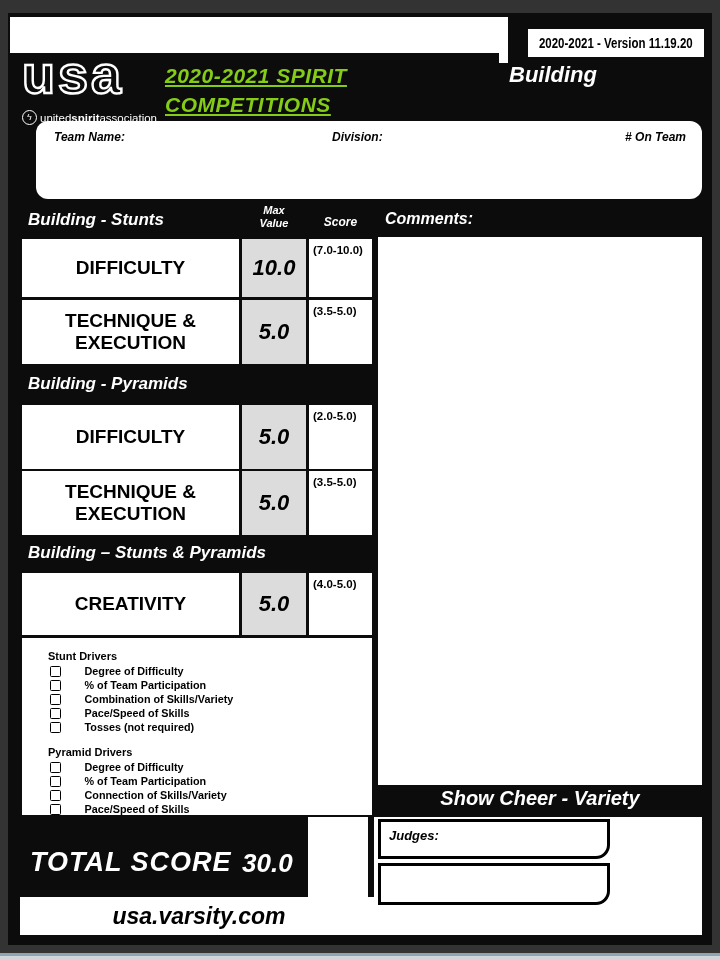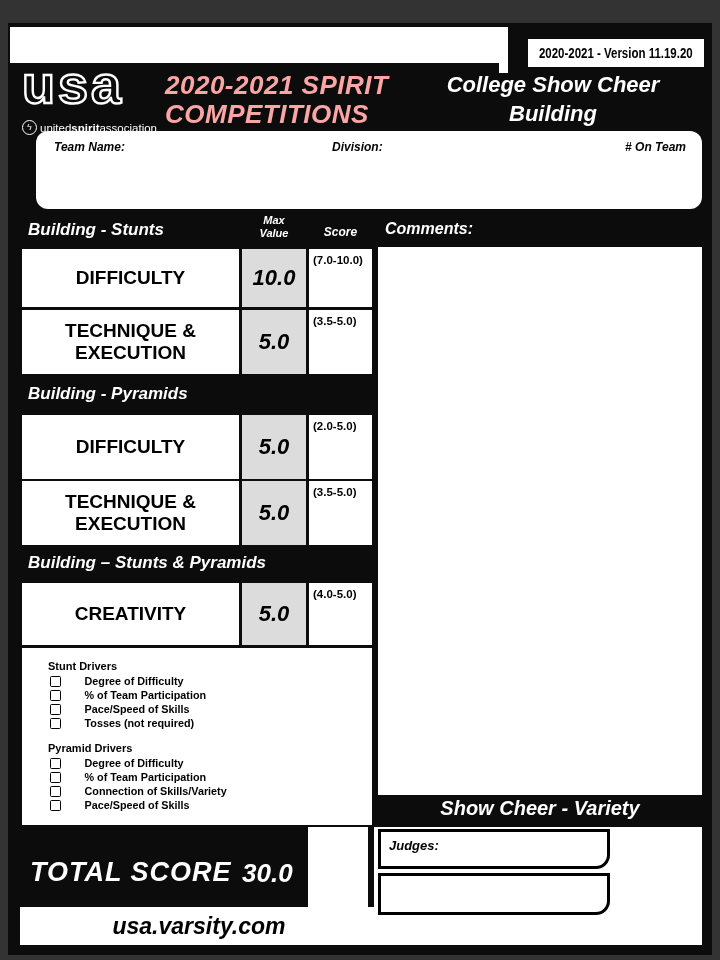--- a/index.html
+++ b/index.html
@@ -1,32 +1,32 @@
 <!DOCTYPE html>
 <html><head>
 <meta charset="utf-8">
 <style>
   html,body{margin:0;padding:0;}
   body{width:720px;height:960px;background:#333;font-family:"Liberation Sans",sans-serif;position:relative;overflow:hidden;}
-  #stage{position:absolute;left:0;top:15px;width:720px;height:836px;background:#333;}
+  #stage{position:absolute;left:0;top:5px;width:720px;height:836px;background:#333;}
   #page{position:absolute;left:8px;top:8px;width:704px;height:932px;background:#0c0c0c;}
   .abs{position:absolute;}
   .itb{font-style:italic;font-weight:800;}
   .nowrap{white-space:nowrap;}
 
   
   .top-strip{left:2px;top:4px;width:493px;height:36px;background:#fff;}
   .vgap{left:491px;top:4px;width:9px;height:46px;background:#fff;}
   .version-bar{left:520px;top:16px;width:176px;height:28px;background:#fff;display:flex;align-items:center;justify-content:center;}
   .version-bar span{font-weight:700;font-size:14px;color:#000;transform:scaleX(.82);white-space:nowrap;}
   .logo-word{left:14px;top:34px;font-size:54px;font-weight:800;letter-spacing:3px;line-height:1;color:transparent;-webkit-text-stroke:2.4px #fff;}
   .logo-tag{left:14px;top:97px;width:160px;color:#fff;font-size:11.5px;display:flex;align-items:center;gap:3px;white-space:nowrap;}
   .bolt{display:inline-flex;align-items:center;justify-content:center;width:13px;height:13px;border:1.5px solid #fff;border-radius:50%;font-size:9px;line-height:1;flex:none;}
   .logo-tag b{font-weight:800;}
-  .comp-title{left:157px;top:48px;color:#fca5a5;font-size:26px;line-height:29px;letter-spacing:.5px;}
+  .comp-title{left:157px;top:48px;color:#84cc16;font-size:21px;line-height:29px;letter-spacing:.5px;text-decoration:underline;}
   .event-title{left:390px;top:47px;width:310px;text-align:center;color:#fff;font-size:22px;line-height:29px;}
 
   
   .team-box{left:28px;top:108px;width:666px;height:78px;background:#fff;border-radius:12px;}
   .tb-label{position:absolute;top:9px;font-style:italic;font-weight:800;font-size:12px;color:#000;white-space:nowrap;}
   .tb-team{left:18px;} .tb-div{left:296px;} .tb-num{right:16px;}
 
   
   .sec-title{color:#fff;font-size:17px;white-space:nowrap;}
   .colhdr{color:#fff;text-align:center;font-style:italic;font-weight:700;}
@@ -86,21 +86,20 @@
       <span class="bolt">ϟ</span>
       <span class="nowrap"><span>united</span><b>spirit</b><span>association</span></span>
     </div>
 
     <div class="abs comp-title itb">
       <div>2020-2021 SPIRIT</div>
       <div>COMPETITIONS</div>
     </div>
 
     <div class="abs event-title itb">
-      <div>College Show Cheer</div>
       <div>Building</div>
     </div>
 
     <div class="abs team-box">
       <span class="tb-label tb-team">Team Name:</span>
       <span class="tb-label tb-div">Division:</span>
       <span class="tb-label tb-num"># On Team</span>
     </div>
 
     <div class="abs sec-title itb st1">Building - Stunts</div>
@@ -150,20 +149,24 @@
       <div class="drv-item">
           <span class="cbx"></span>
           <span>Degree of Difficulty</span>
         </div>
       <div class="drv-item">
           <span class="cbx"></span>
           <span>% of Team Participation</span>
         </div>
       <div class="drv-item">
           <span class="cbx"></span>
+          <span>Combination of Skills/Variety</span>
+        </div>
+      <div class="drv-item">
+          <span class="cbx"></span>
           <span>Pace/Speed of Skills</span>
         </div>
       <div class="drv-item">
           <span class="cbx"></span>
           <span>Tosses (not required)</span>
         </div>
       <div class="drv-gap"></div>
       <div class="drv-title">Pyramid Drivers</div>
       <div class="drv-item">
           <span class="cbx"></span>

